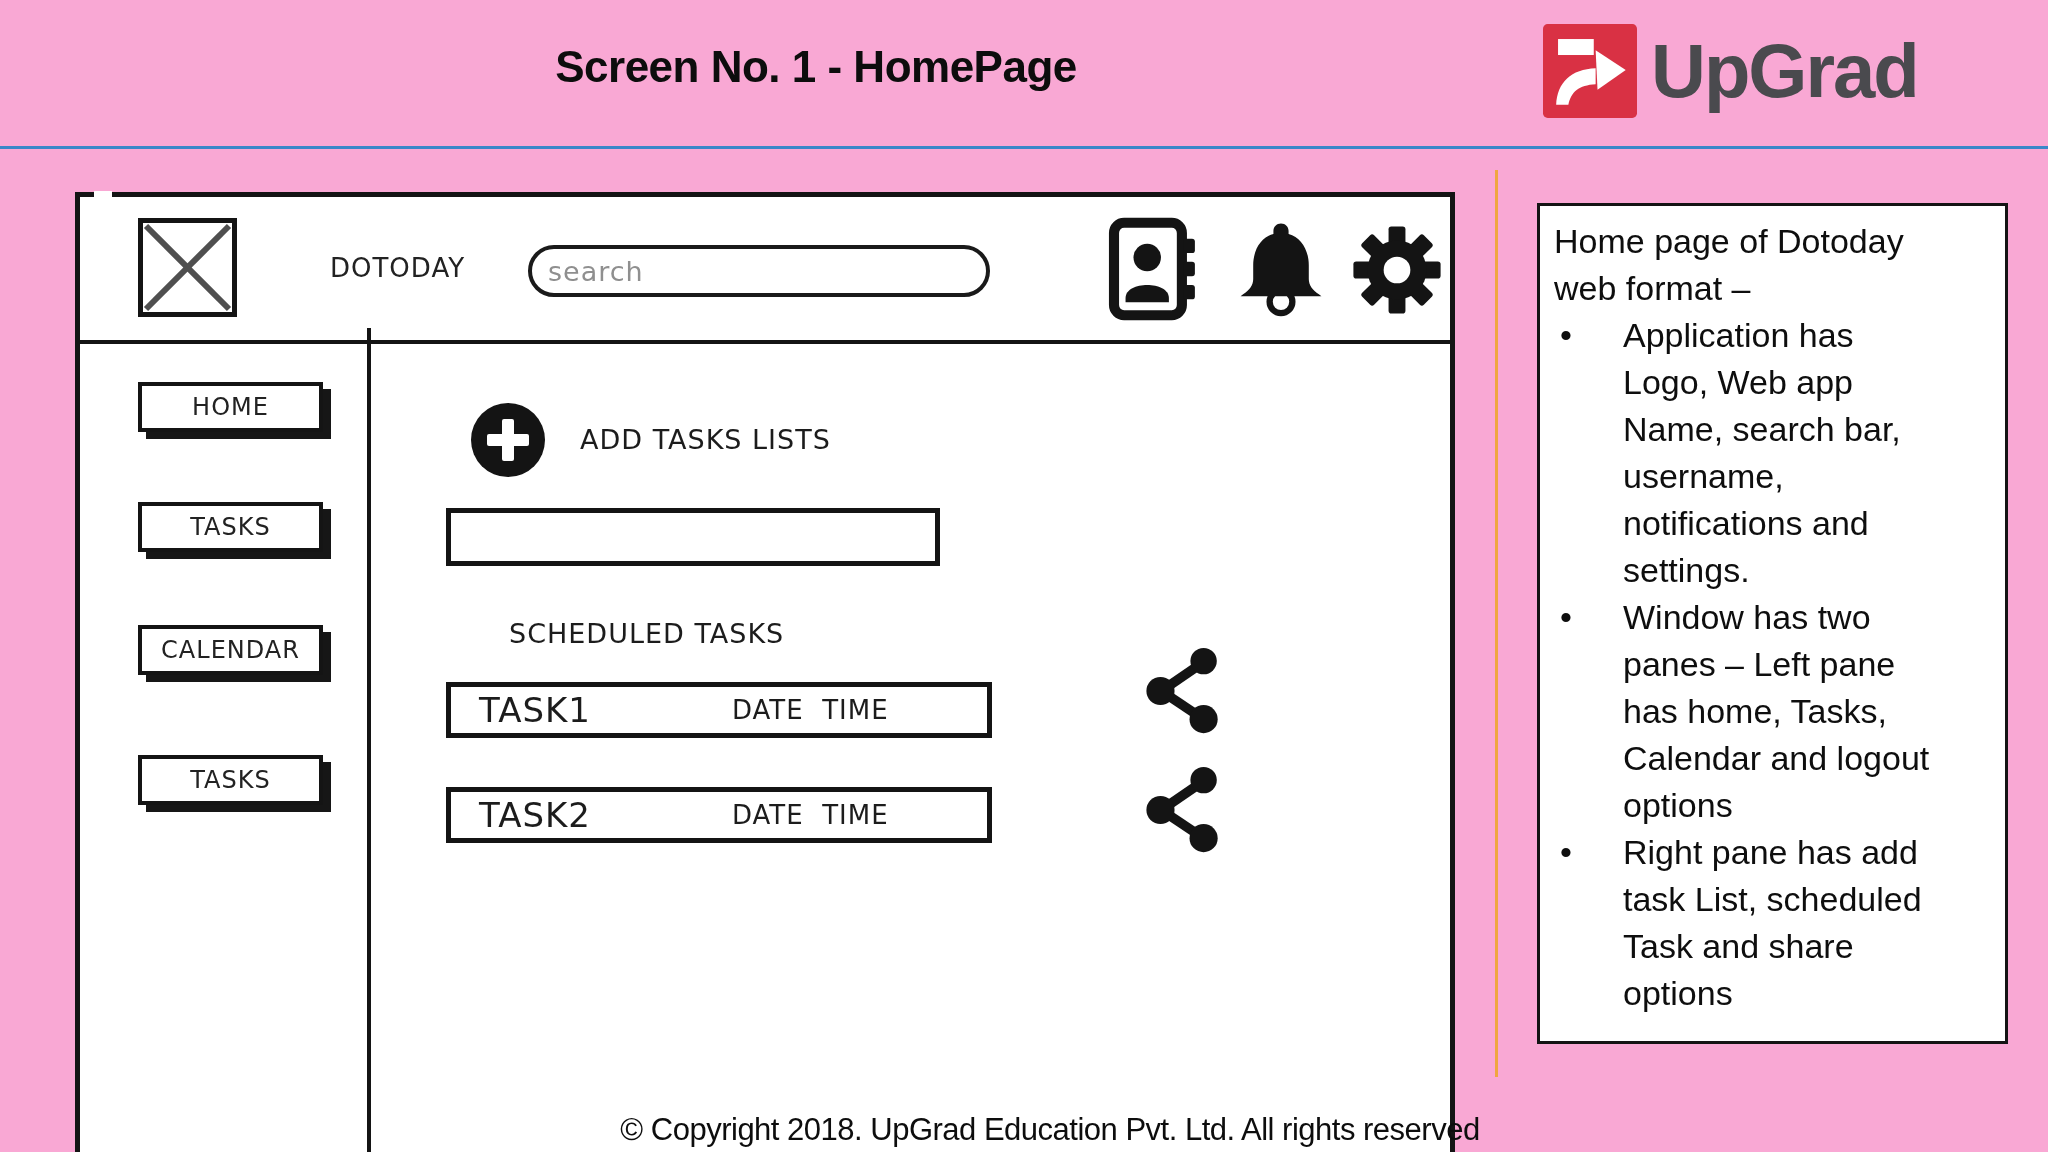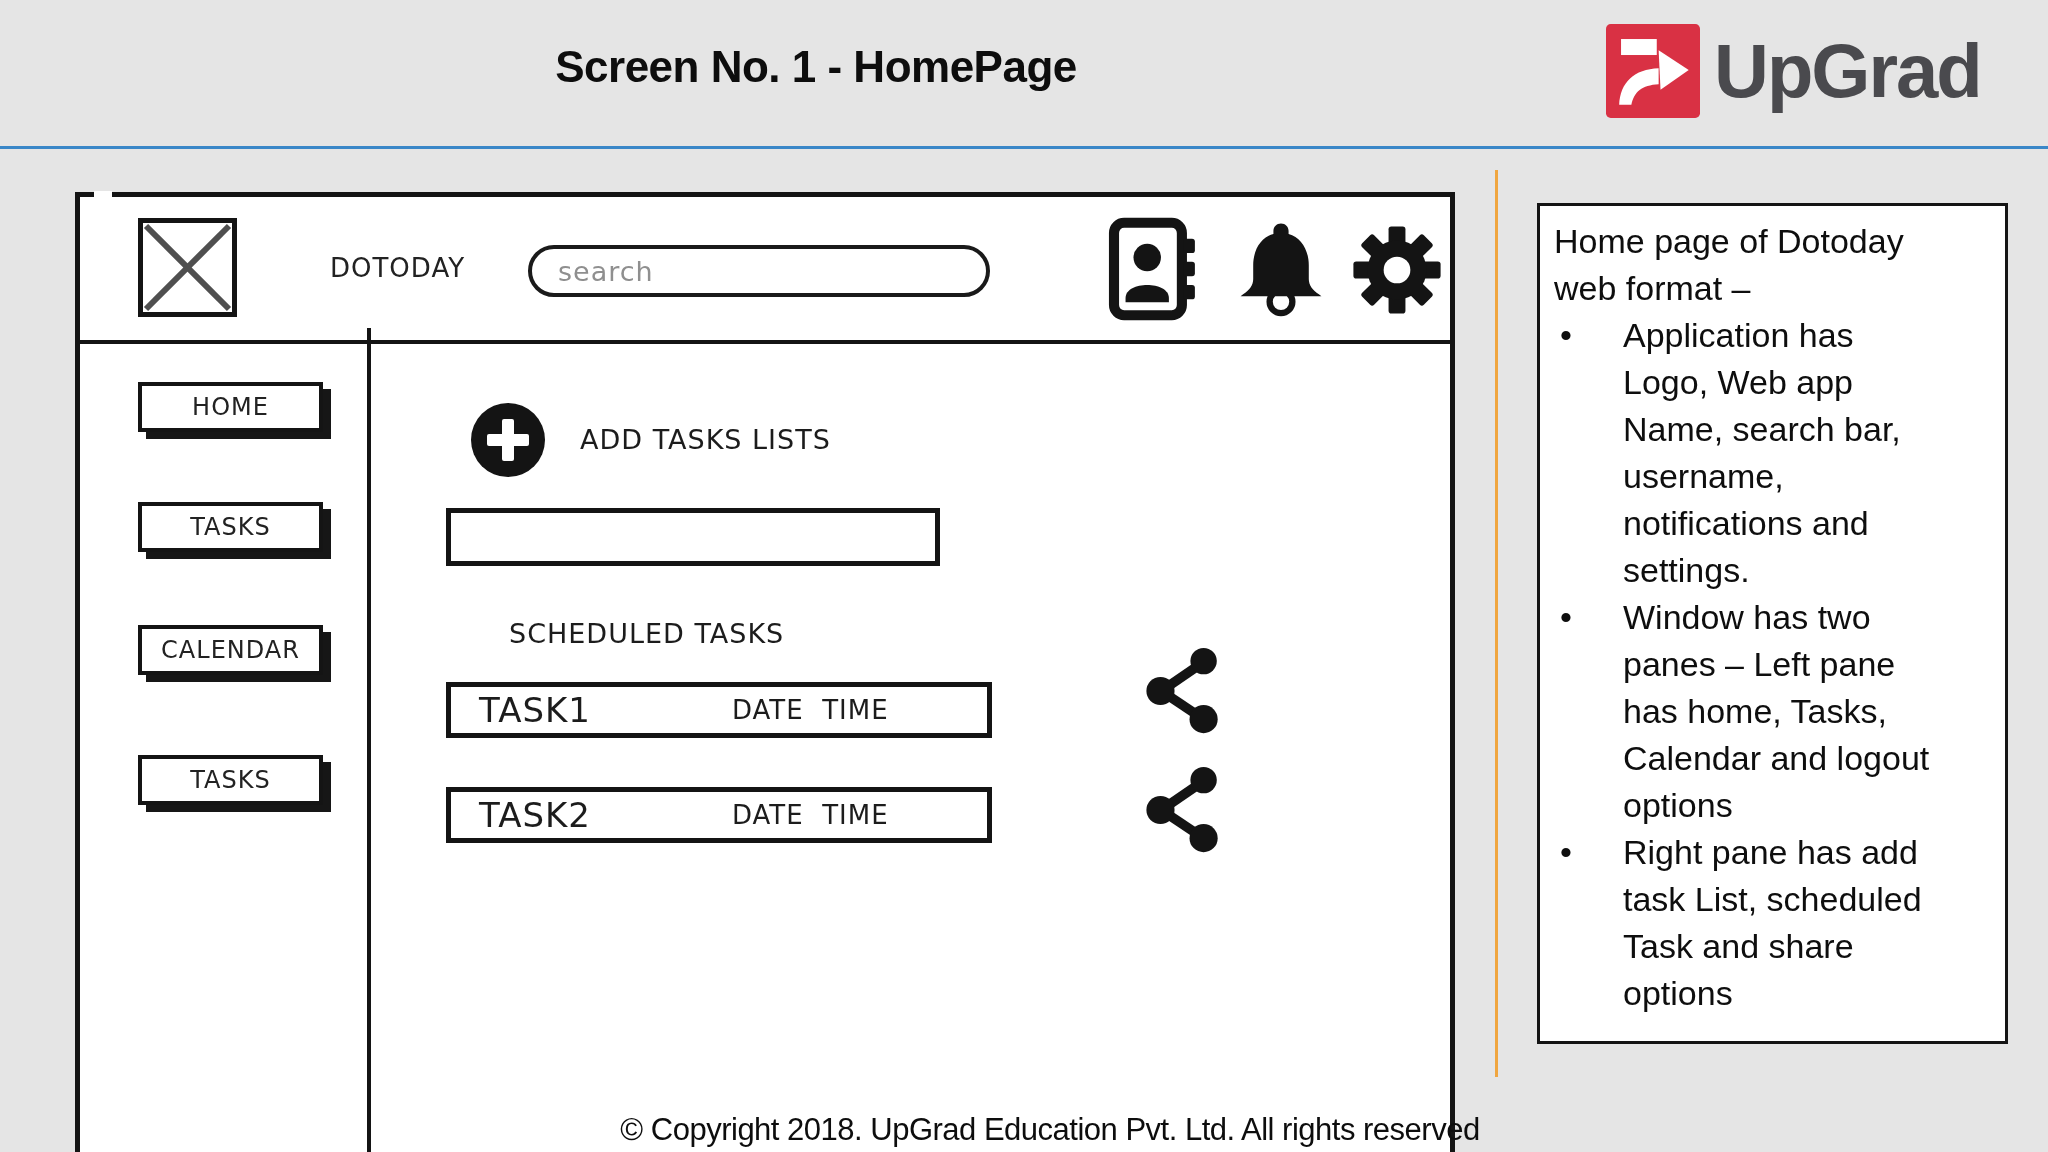--- a/index.html
+++ b/index.html
@@ -1,38 +1,38 @@
 <!DOCTYPE html>
 <html><head>
 <meta charset="utf-8">
 <style>
   html,body{margin:0;padding:0;background:#ffffff;}
-  .stage{position:relative;width:2048px;height:1152px;background:#e5e5e5;overflow:hidden;
+  .stage{position:relative;width:2048px;height:1152px;background:#f9a8d4;overflow:hidden;
          font-family:"Liberation Sans",sans-serif;color:#141414;}
 
   
   .title{position:absolute;left:0;top:42px;width:1632px;text-align:center;
          font-size:44px;font-weight:bold;letter-spacing:-0.5px;color:#0d0d0d;}
-  .brand{position:absolute;left:1606px;top:24px;display:flex;align-items:center;}
+  .brand{position:absolute;left:1543px;top:24px;display:flex;align-items:center;}
   .brand-mark{width:94px;height:94px;display:block;}
   .brand-text{font-size:76px;font-weight:bold;color:#4a4a4e;letter-spacing:-2px;margin-left:14px;line-height:94px;}
   .blue-rule{position:absolute;left:0;top:146px;width:2048px;height:3px;background:#3a87c8;}
 
   
   .wireframe{position:absolute;left:75px;top:192px;width:1380px;height:998px;
              border:5px solid #141414;box-sizing:border-box;background:#fff;
              font-family:"DejaVu Sans",sans-serif;}
   .notch{position:absolute;left:14px;top:-6px;width:18px;height:7px;background:#fff;}
   .topbar{position:absolute;left:0;top:0;right:0;height:143px;border-bottom:4px solid #141414;}
   .imgbox{position:absolute;left:58px;top:21px;width:99px;height:99px;border:5px solid #141414;box-sizing:border-box;background:#fff;}
   .imgbox svg{width:100%;height:100%;display:block;}
   .appname{position:absolute;left:250px;top:56px;font-size:26px;letter-spacing:1px;color:#222;}
   .search{position:absolute;left:448px;top:48px;width:462px;height:52px;border:4px solid #1a1a1a;
           border-radius:28px;box-sizing:border-box;display:flex;align-items:center;background:#fff;}
-  .search-ph{margin-left:26px;font-size:27px;color:#8f8f8f;letter-spacing:1px;}
+  .search-ph{margin-left:16px;font-size:27px;color:#8f8f8f;letter-spacing:1px;}
   .tb-icon{position:absolute;}
   .tb-icon svg{width:100%;height:100%;display:block;}
   .icon-contacts{left:1028px;top:20px;width:90px;height:104px;}
   .icon-bell{left:1153px;top:18px;width:96px;height:108px;}
   .icon-gear{left:1272px;top:26px;width:90px;height:94px;}
 
   .pane-divider{position:absolute;left:287px;top:131px;bottom:0;width:4px;background:#141414;}
 
   .navbtn{position:absolute;left:58px;width:185px;height:50px;background:#fff;
           border:4px solid #141414;box-shadow:8px 7px 0 #161616;box-sizing:border-box;

